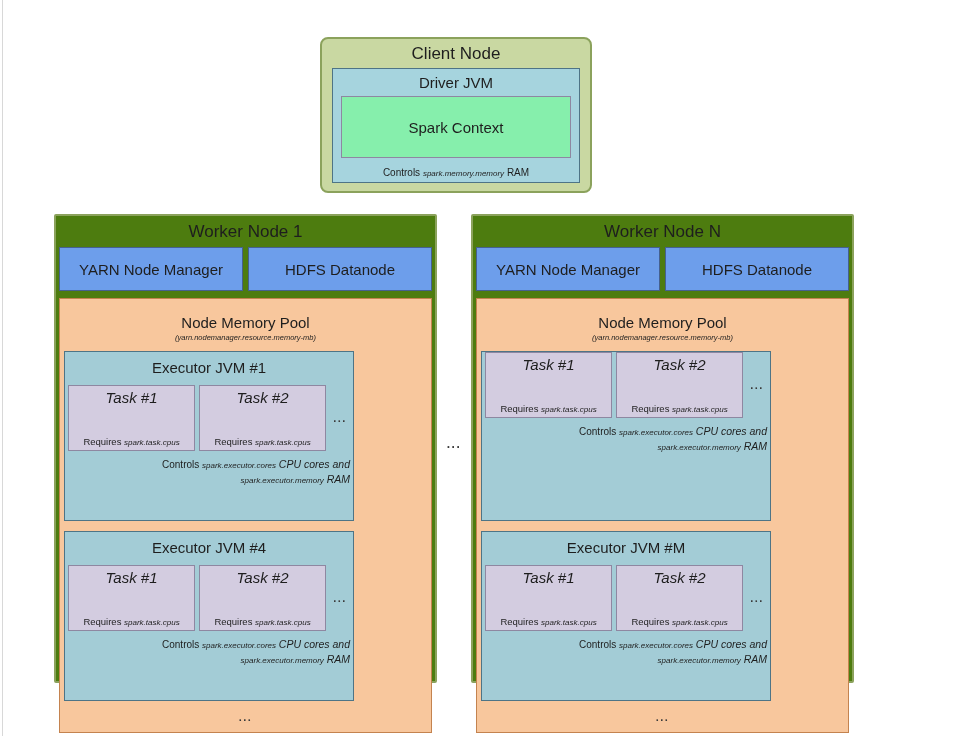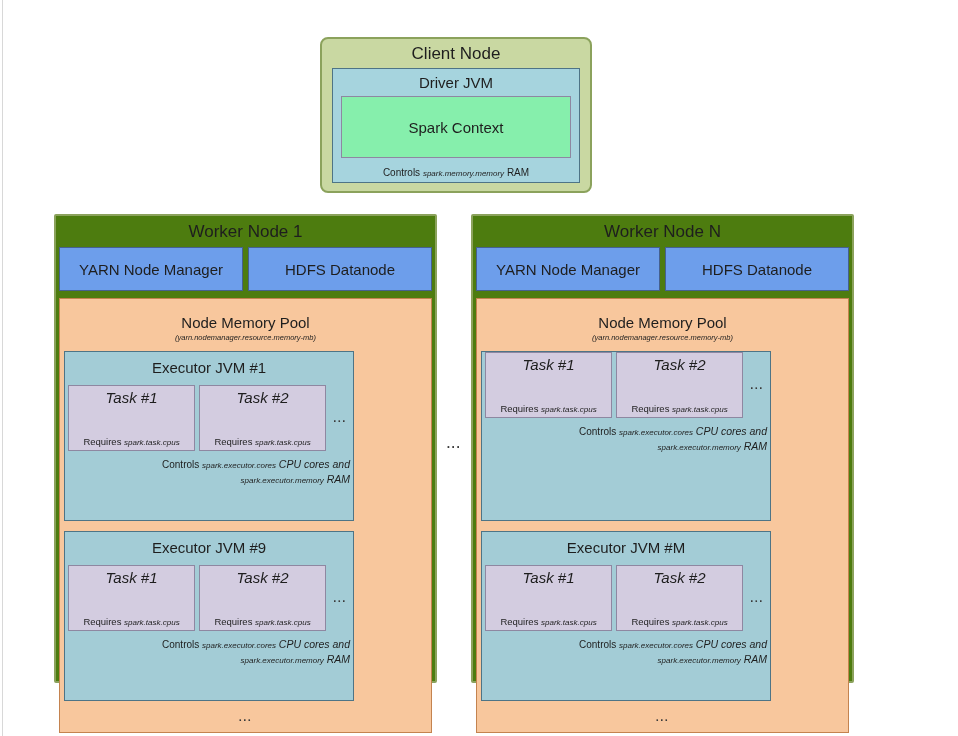--- a/index.html
+++ b/index.html
@@ -141,21 +141,21 @@
           <span class="em">CPU cores and</span>
         </div>
         <div>
           <span class="param">spark.executor.memory</span>
           <span class="em">RAM</span>
         </div>
       </div>
     </div>
 
     <div class="executor">
-      <div class="exec-title">Executor JVM #9</div>
+      <div class="exec-title">Executor JVM #4</div>
       <div class="tasks">
         <div class="task">
           <div class="task-title">Task #1</div>
           <div class="requires">
             <span>Requires</span>
             <span class="param">spark.task.cpus</span>
           </div>
         </div>
         <div class="task">
           <div class="task-title">Task #2</div>

